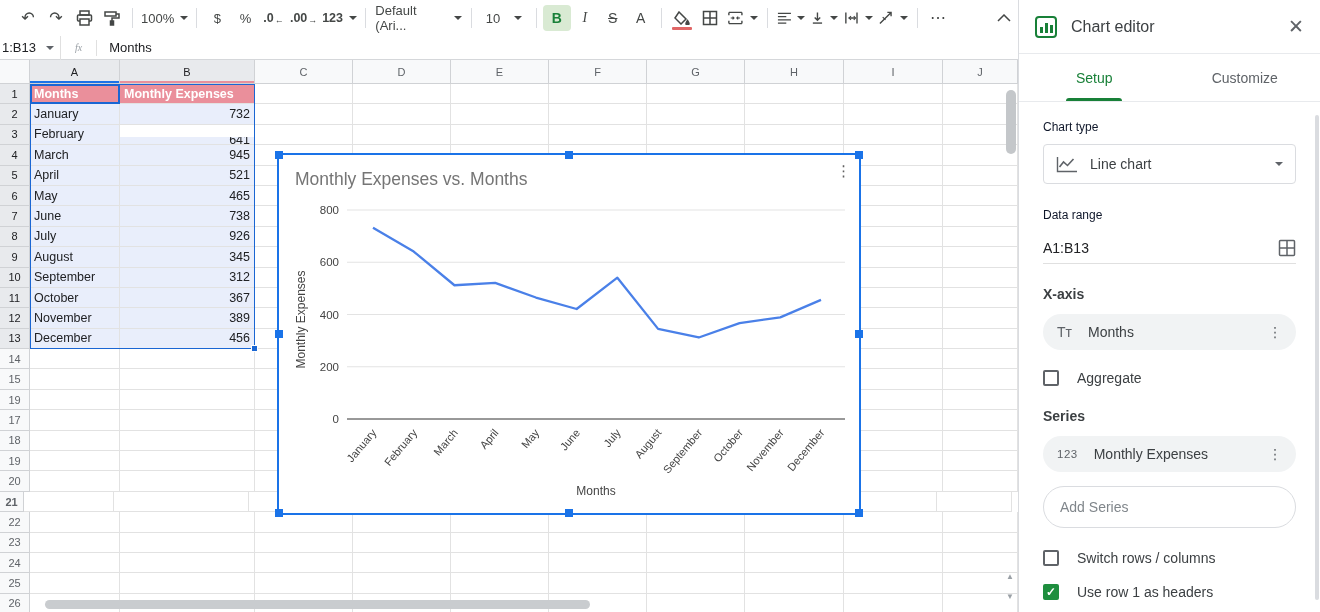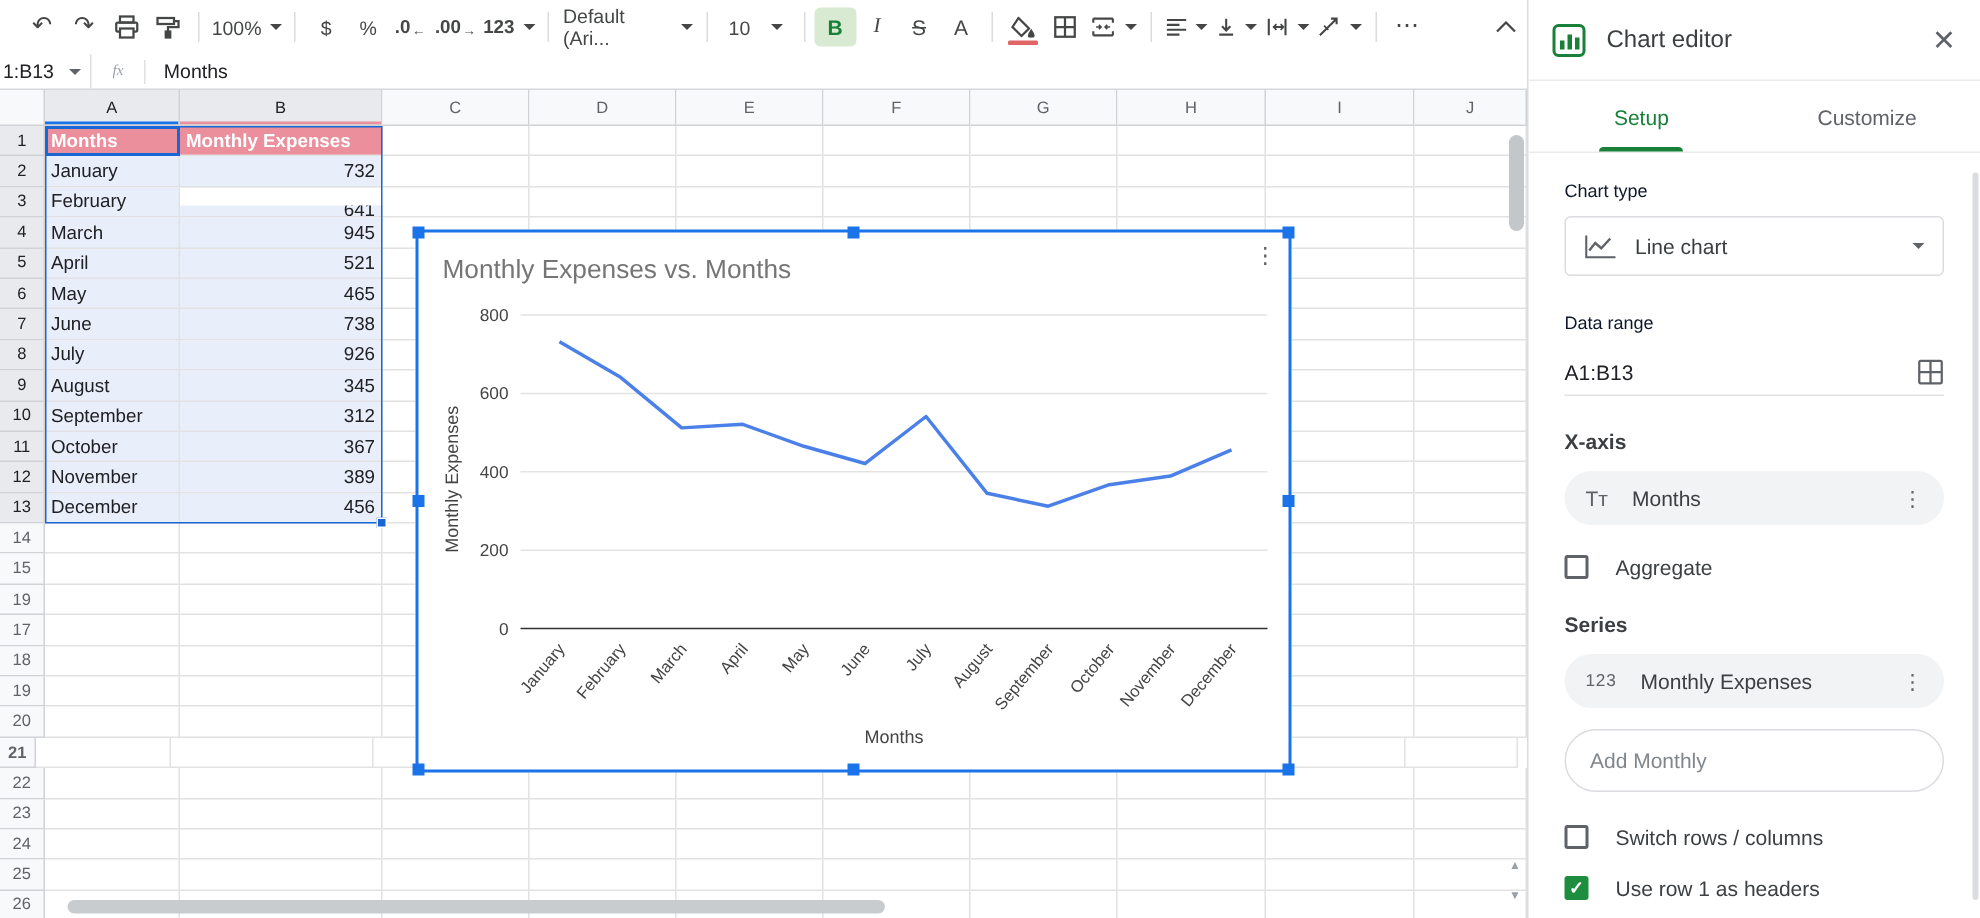--- a/index.html
+++ b/index.html
@@ -708,21 +708,21 @@
       <span class="cb-label">Aggregate</span>
     </div>
 
     <div class="section-heading">Series</div>
     <div class="chip">
       <span class="chip-icon small-num">123</span>
       <span>Monthly Expenses</span>
       <span class="dots">⋮</span>
     </div>
 
-    <div id="add-series">Add Monthly</div>
+    <div id="add-series">Add Series</div>
 
     <div id="panel-checkboxes">
         <div class="cb-row">
           <span class="cb"></span>
           <span class="cb-label">Switch rows / columns</span>
         </div>
         <div class="cb-row">
           <span class="cb checked">✓</span>
           <span class="cb-label">Use row 1 as headers</span>
         </div>

